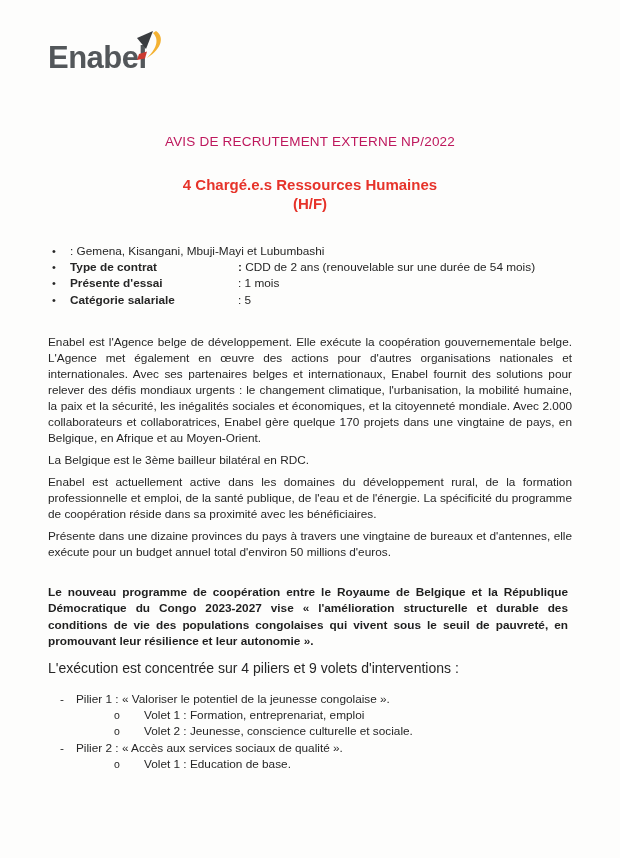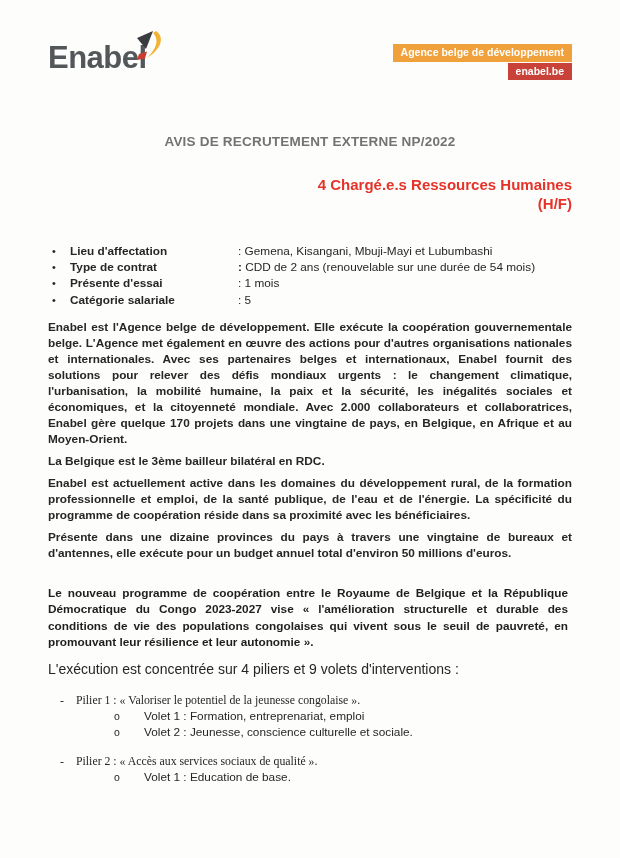--- a/index.html
+++ b/index.html
@@ -28,58 +28,58 @@
   .badges{display:flex;flex-direction:column;align-items:flex-end;gap:1px;margin-top:2px;}
   .badge{
     color:#fff;font-size:10.5px;font-weight:bold;line-height:1;
     padding:3px 8px 4px 8px;white-space:nowrap;
   }
   .badge-orange{background:var(--badge-orange,#f0a13c);}
   .badge-red{background:var(--badge-red,#c9423a);}
   
   .notice-title{
     margin:34px 0 0 0;text-align:center;
-    font-size:13.5px;font-weight:bold;color:#737373;letter-spacing:0.2px;
+    font-size:13.5px;font-weight:normal;color:#be185d;letter-spacing:0.2px;
   }
   .position-title{
-    margin:26px 0 0 0;text-align:right;
+    margin:26px 0 0 0;text-align:center;
     font-size:15px;font-weight:bold;line-height:19px;
     color:var(--accent-red,#e6332a);
   }
   
   .details{margin:30px 0 0 0;padding:0;list-style:none;}
   .details li{
     display:flex;align-items:baseline;
     font-size:11.8px;line-height:16.2px;
   }
   .details li::before{
     content:"•";width:18px;flex:0 0 18px;text-align:left;
     margin-left:4px;font-size:11px;color:#262626;
   }
   .details .lbl{font-weight:bold;width:168px;flex:0 0 168px;}
   .details .sep{font-weight:normal;}
   .details li.sep-bold .sep{font-weight:bold;}
   .details .val{white-space:nowrap;}
   
-  .bodytext{margin-top:11px;font-weight:bold;}
+  .bodytext{margin-top:26px;}
   .bodytext p{
     margin:0 0 6px 0;
     font-size:11.8px;line-height:16px;text-align:justify;
   }
   .program-statement{
     margin:24px 4px 0 0;
     font-size:11.8px;line-height:16.4px;text-align:justify;
     font-weight:bold;color:#1f1f1f;
   }
   .execution-intro{
     margin:11px 0 16px 0;font-size:14px;line-height:16px;
   }
   
   .piliers{margin:7px 0 0 0;padding:0;list-style:none;font-size:11.8px;}
-  .pilier-label{display:flex;line-height:14.6px;margin-top:15px;font-family:Liberation Serif, serif;}
+  .pilier-label{display:flex;line-height:14.6px;margin-top:3px;}
   .pilier-label::before{
     content:"-";flex:0 0 28px;width:28px;text-align:center;
   }
   .volets{margin:0;padding:0;list-style:none;}
   .volets li{display:flex;line-height:14.6px;margin-top:1px;text-align:right;}
   .volets li::before{
     content:"o";flex:0 0 30px;width:30px;margin-left:66px;text-align:left;
     font-size:10.5px;
   }
 </style>
@@ -90,36 +90,31 @@
 
   <div class="header">
     <div class="logo">
       <span class="logo-text">Enabel</span>
       <svg class="logo-mark" viewBox="0 0 38 42" aria-hidden="true">
         <polygon points="3,8 19,1 12,19" fill="#3a3d40"></polygon>
         <path d="M22,1 C30,6 29,18 13,28 C25,16 24,8 19,3 Z" fill="#f4b233"></path>
         <polygon points="5,24 13,21.5 11,28.5 3,30" fill="#cc3a30"></polygon>
       </svg>
     </div>
-    <div class="badges">
-      <div class="badge badge-orange">Agence belge de développement</div>
-      <div class="badge badge-red">enabel.be</div>
-    </div>
   </div>
 
   <h1 class="notice-title">AVIS DE RECRUTEMENT EXTERNE NP/2022</h1>
 
   <h2 class="position-title">
     <span>4 Chargé.e.s Ressources Humaines</span><br>
     <span>(H/F)</span>
   </h2>
 
   <ul class="details">
     <li>
-      <span class="lbl">Lieu d'affectation</span>
       <span class="val"><span class="sep">:</span>&nbsp;<span>Gemena, Kisangani, Mbuji-Mayi et Lubumbashi</span></span>
     </li>
     <li class="sep-bold">
       <span class="lbl">Type de contrat</span>
       <span class="val"><span class="sep">:</span>&nbsp;<span>CDD de 2 ans (renouvelable sur une durée de 54 mois)</span></span>
     </li>
     <li>
       <span class="lbl">Présente d'essai</span>
       <span class="val"><span class="sep">:</span>&nbsp;<span>1 mois</span></span>
     </li>

